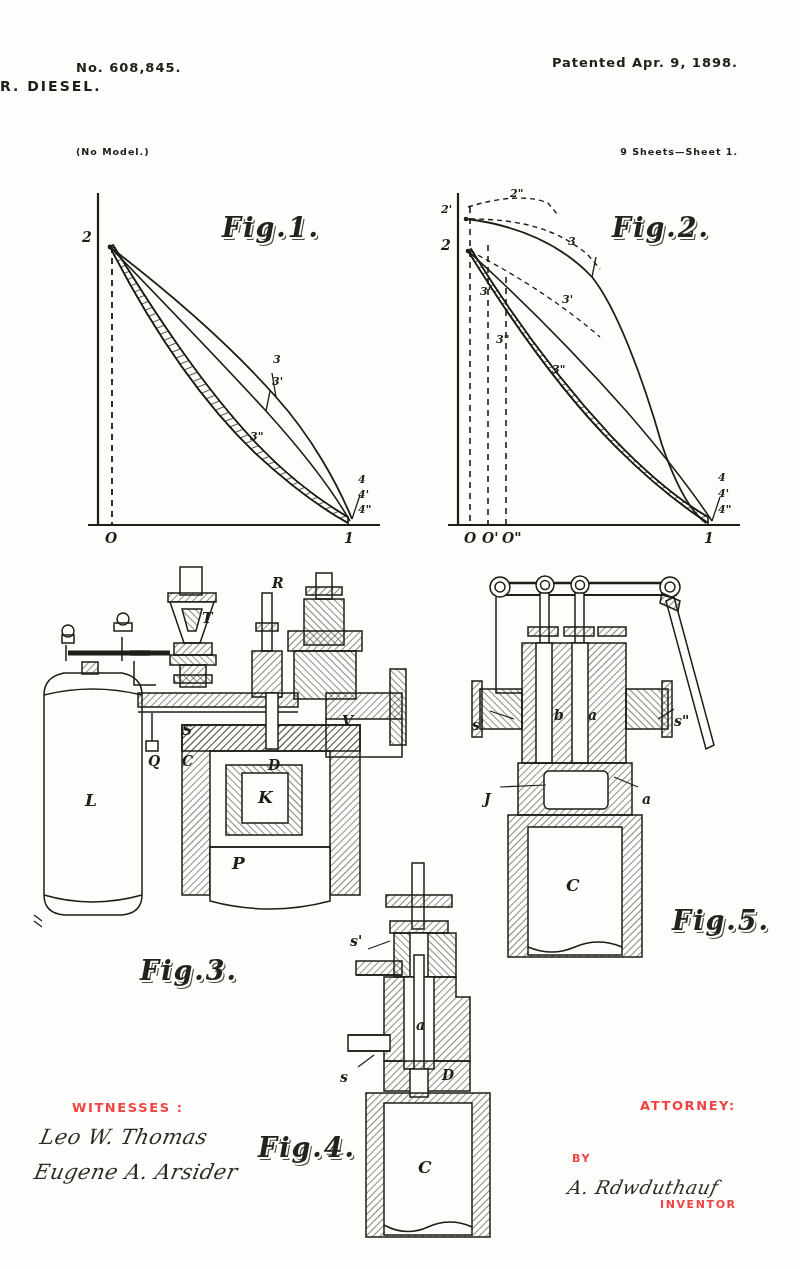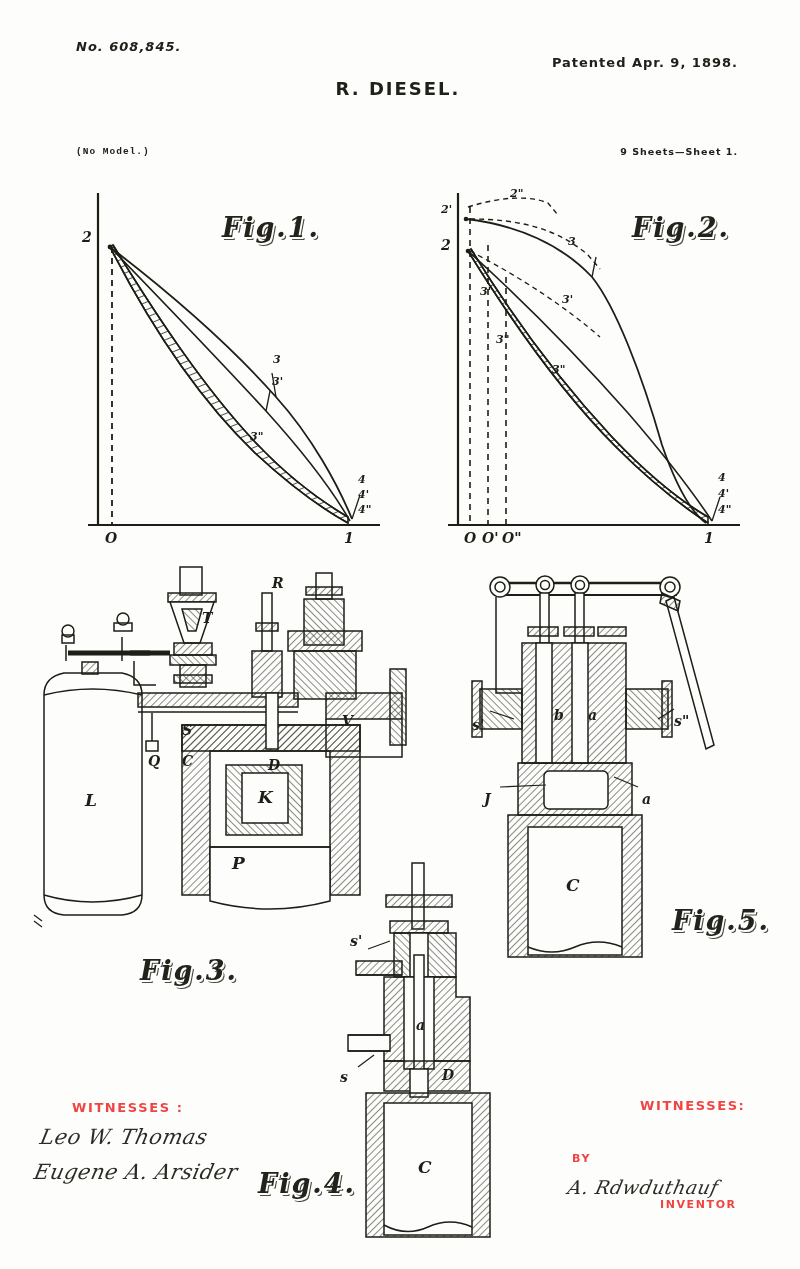--- a/index.html
+++ b/index.html
@@ -21,29 +21,29 @@
   .abs { position: absolute; }
 
   
   .hdr-mono {
     font-family: "DejaVu Sans", sans-serif;
     font-weight: bold;
     letter-spacing: 1px;
     color: #20201a;
     white-space: nowrap;
   }
-  #patent-number { left: 76px; top: 39px; font-size: 13px; font-style: italic; }
+  #patent-number { left: 76px; top: 60px; font-size: 13px; }
   #patent-date   { right: 62px; top: 55px; font-size: 13px; text-align: right;}
-  #inventor-name-hdr { left: 0; right: 4px; top: 78px; font-size: 18px; text-align: center; letter-spacing: 2px;}
+  #inventor-name-hdr { left: 0; right: 4px; top: 78px; font-size: 14px; letter-spacing: 2px;}
   #invention-title { left: 0; right: 0; top: 100px; font-size: 13px; text-align: center; letter-spacing: 1.6px;}
   #application-line {
     left: 0; right: 0; top: 127px; font-size: 8.5px; text-align: center;
     font-family: "DejaVu Sans", sans-serif; font-weight: bold; letter-spacing: 0.4px;
   }
-  #no-model { left: 76px; top: 146px; font-size: 9.5px; font-family: Liberation Mono, monospace; }
+  #no-model { left: 76px; top: 146px; font-size: 9.5px; }
   #sheet-count { right: 62px; top: 146px; font-size: 9.5px; text-align: right;}
 
   
   .fig-caption {
     font-family: "DejaVu Serif", serif;
     font-weight: bold;
     font-style: italic;
     font-size: 27px;
     letter-spacing: 2px;
     color: #23231c;
@@ -189,21 +189,21 @@
     <div class="abs lbl lbl-sm" style="left:122px; top:108px;">3'</div>
     <div class="abs lbl lbl-sm" style="left:112px; top:178px;">3"</div>
     <div class="abs lbl lbl-sm" style="left:278px; top:286px;">4</div>
     <div class="abs lbl lbl-sm" style="left:278px; top:302px;">4'</div>
     <div class="abs lbl lbl-sm" style="left:278px; top:318px;">4"</div>
     <div class="abs lbl lbl-md" style="left:24px; top:345px;">O</div>
     <div class="abs lbl lbl-md" style="left:42px; top:345px;">O'</div>
     <div class="abs lbl lbl-md" style="left:62px; top:345px;">O"</div>
     <div class="abs lbl lbl-md" style="left:264px; top:345px;">1</div>
   </div>
-  <div class="abs fig-caption" style="left:612px; top:212px;margin-left:20px;">Fig.2.</div>
+  <div class="abs fig-caption" style="left:612px; top:212px;">Fig.2.</div>
 
   <div class="abs" style="left:30px; top:565px; width:390px; height:400px;">
     <svg width="390" height="400" viewBox="0 0 390 400">
       <defs>
         <pattern id="h3" width="5" height="5" patternTransform="rotate(45)" patternUnits="userSpaceOnUse">
           <line x1="0" y1="0" x2="0" y2="5" stroke="#2a2a20" stroke-width="1.1"></line>
         </pattern>
         <pattern id="h3b" width="5" height="5" patternTransform="rotate(-45)" patternUnits="userSpaceOnUse">
           <line x1="0" y1="0" x2="0" y2="5" stroke="#2a2a20" stroke-width="1.1"></line>
         </pattern>
@@ -389,24 +389,24 @@
         <line x1="50" y1="104" x2="72" y2="96" stroke-width="1.2"></line>
         <line x1="40" y1="222" x2="56" y2="210" stroke-width="1.2"></line>
       </g>
     </svg>
     <div class="abs lbl lbl-md" style="left:32px; top:88px;">s'</div>
     <div class="abs lbl lbl-md" style="left:22px; top:224px;">s</div>
     <div class="abs lbl lbl-md" style="left:98px; top:172px;">a</div>
     <div class="abs lbl lbl-md" style="left:124px; top:222px;">D</div>
     <div class="abs lbl lbl-lg" style="left:100px; top:312px;">C</div>
   </div>
-  <div class="abs fig-caption" style="left:258px; top:1168px;">Fig.4.</div>
+  <div class="abs fig-caption" style="left:258px; top:1132px;">Fig.4.</div>
 
   <div class="abs block-label" style="left:72px; top:1100px;">WITNESSES :</div>
   <div class="abs script sig-hand" style="left:38px; top:1125px;">Leo W. Thomas</div>
   <div class="abs script sig-hand" style="left:32px; top:1160px;">Eugene A. Arsider</div>
 
-  <div class="abs block-label" style="left:640px; top:1098px;">WITNESSES:</div>
+  <div class="abs block-label" style="left:640px; top:1098px;">ATTORNEY:</div>
   <div class="abs block-label" style="left:572px; top:1152px; font-size:11px;">BY</div>
   <div class="abs script sig-hand" style="left:566px; top:1176px; font-size:19px;">A. Rdwduthauf</div>
   <div class="abs block-label" style="left:660px; top:1198px; font-size:11px;">INVENTOR</div>
 
 </div>
 
 </body></html>

